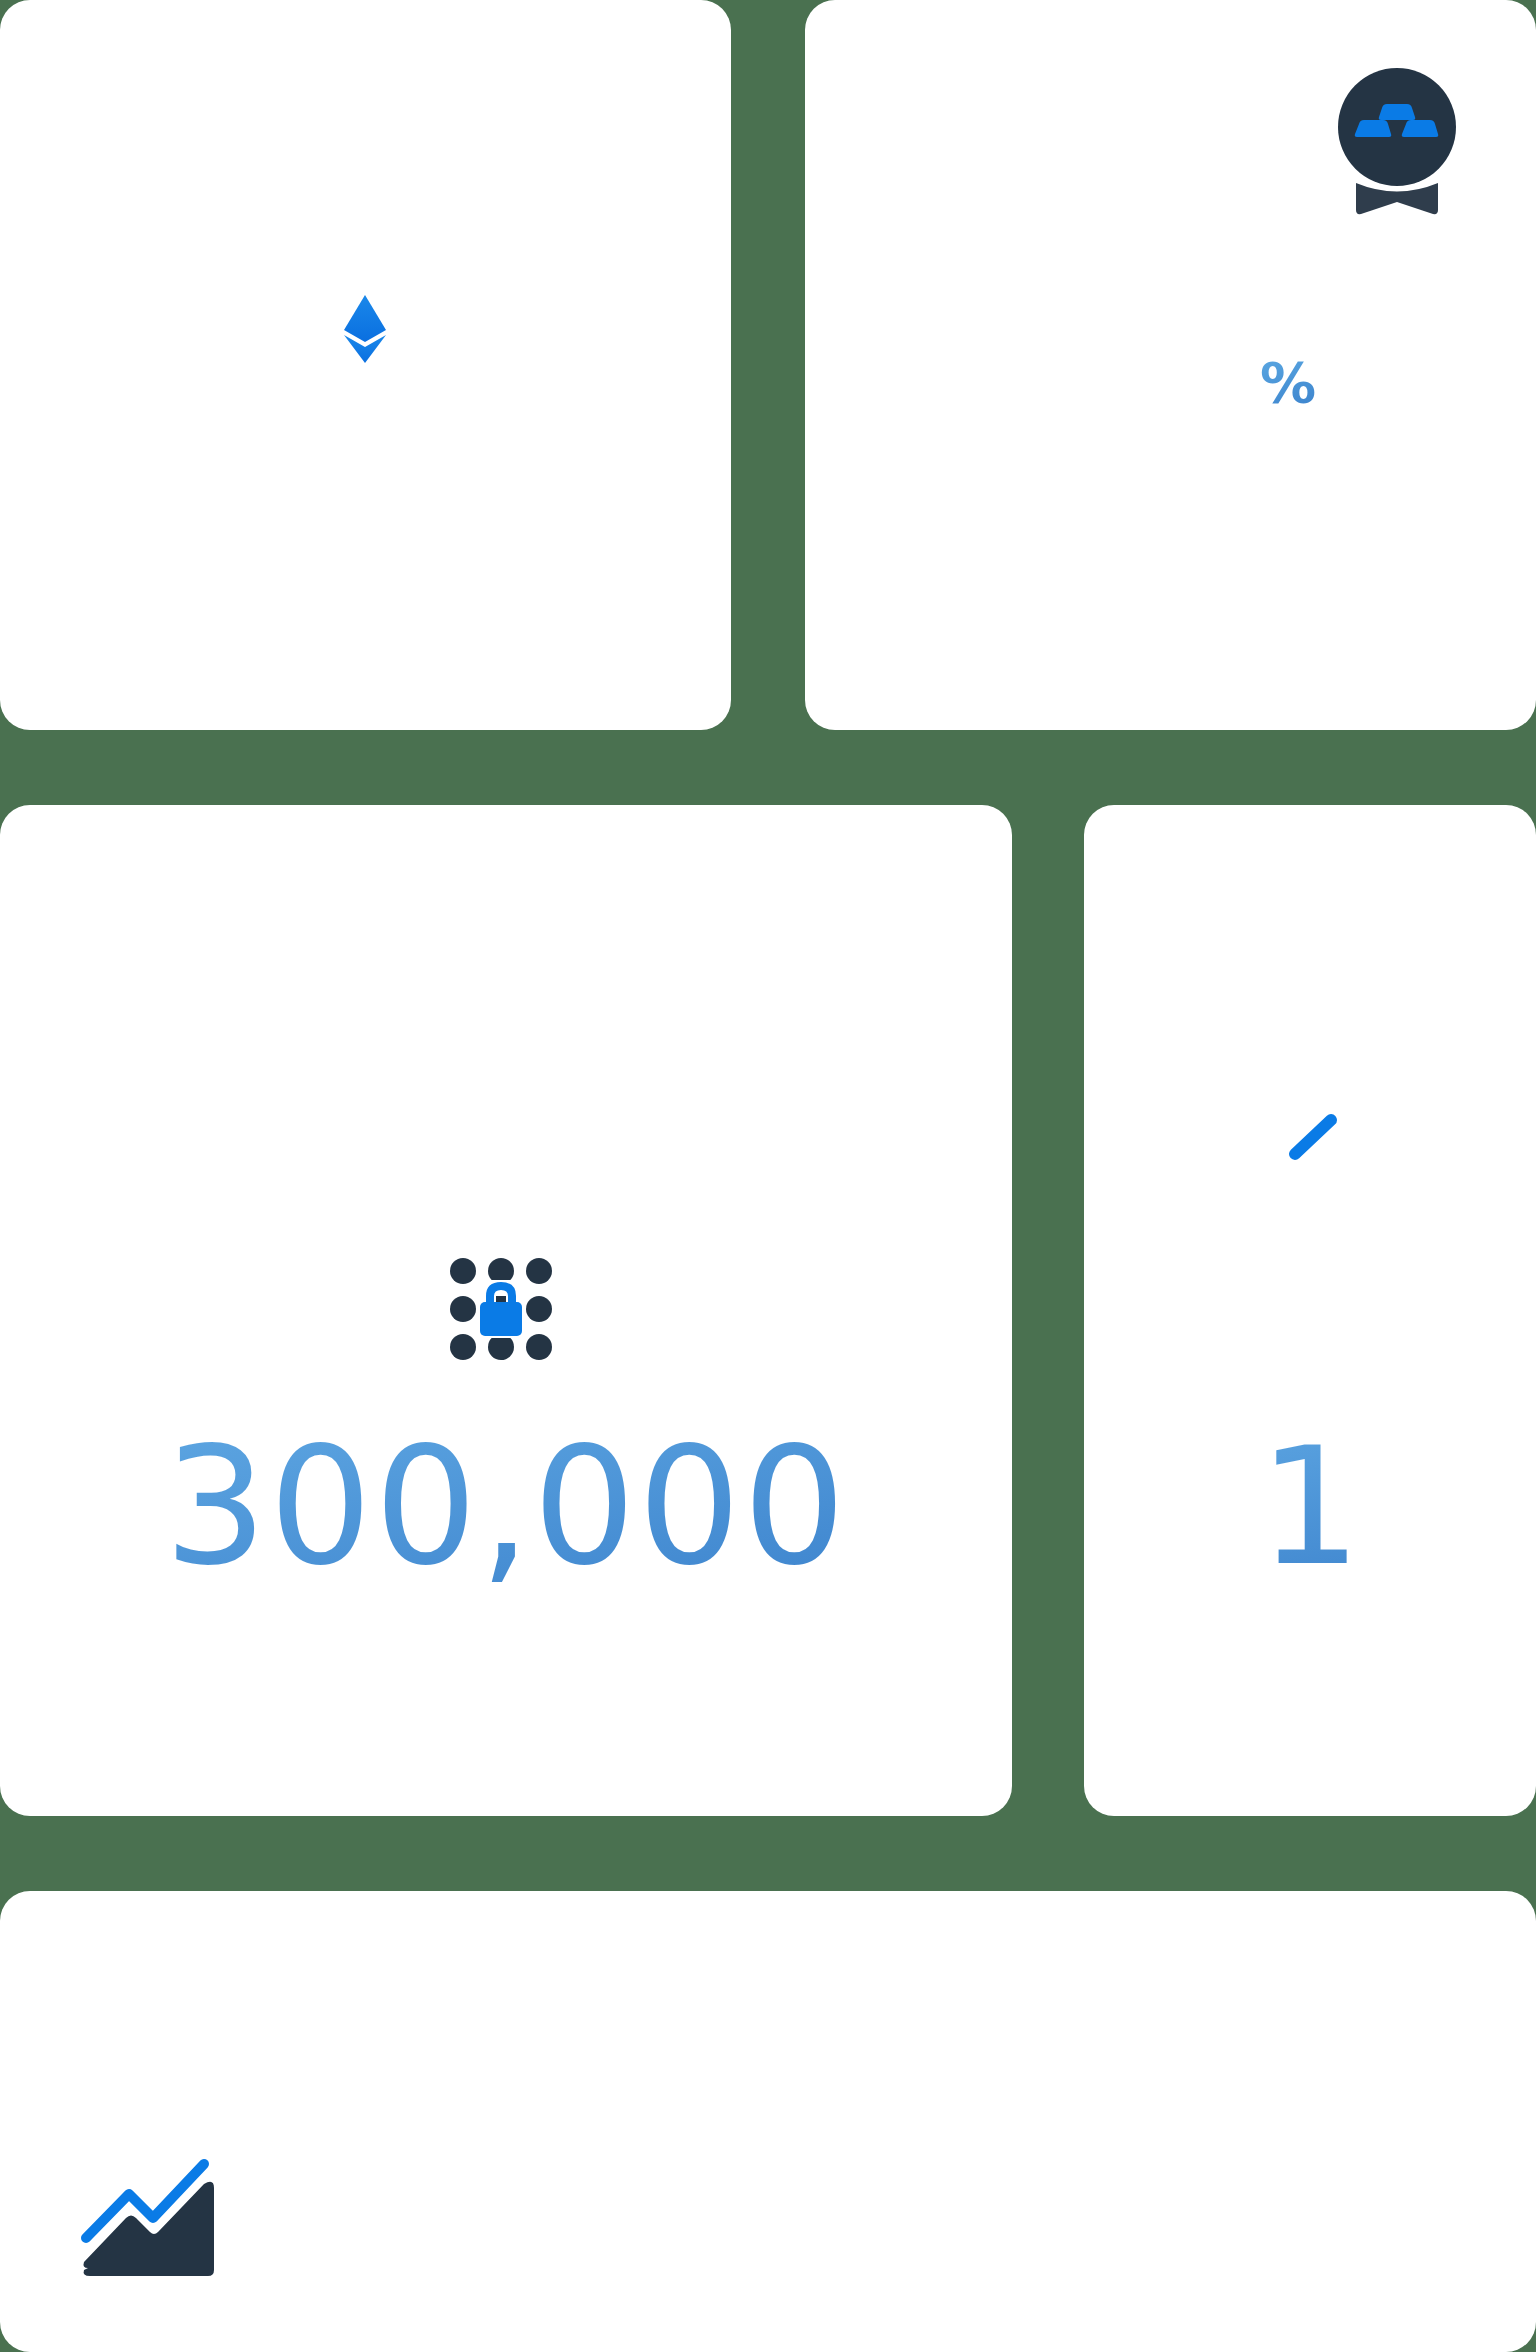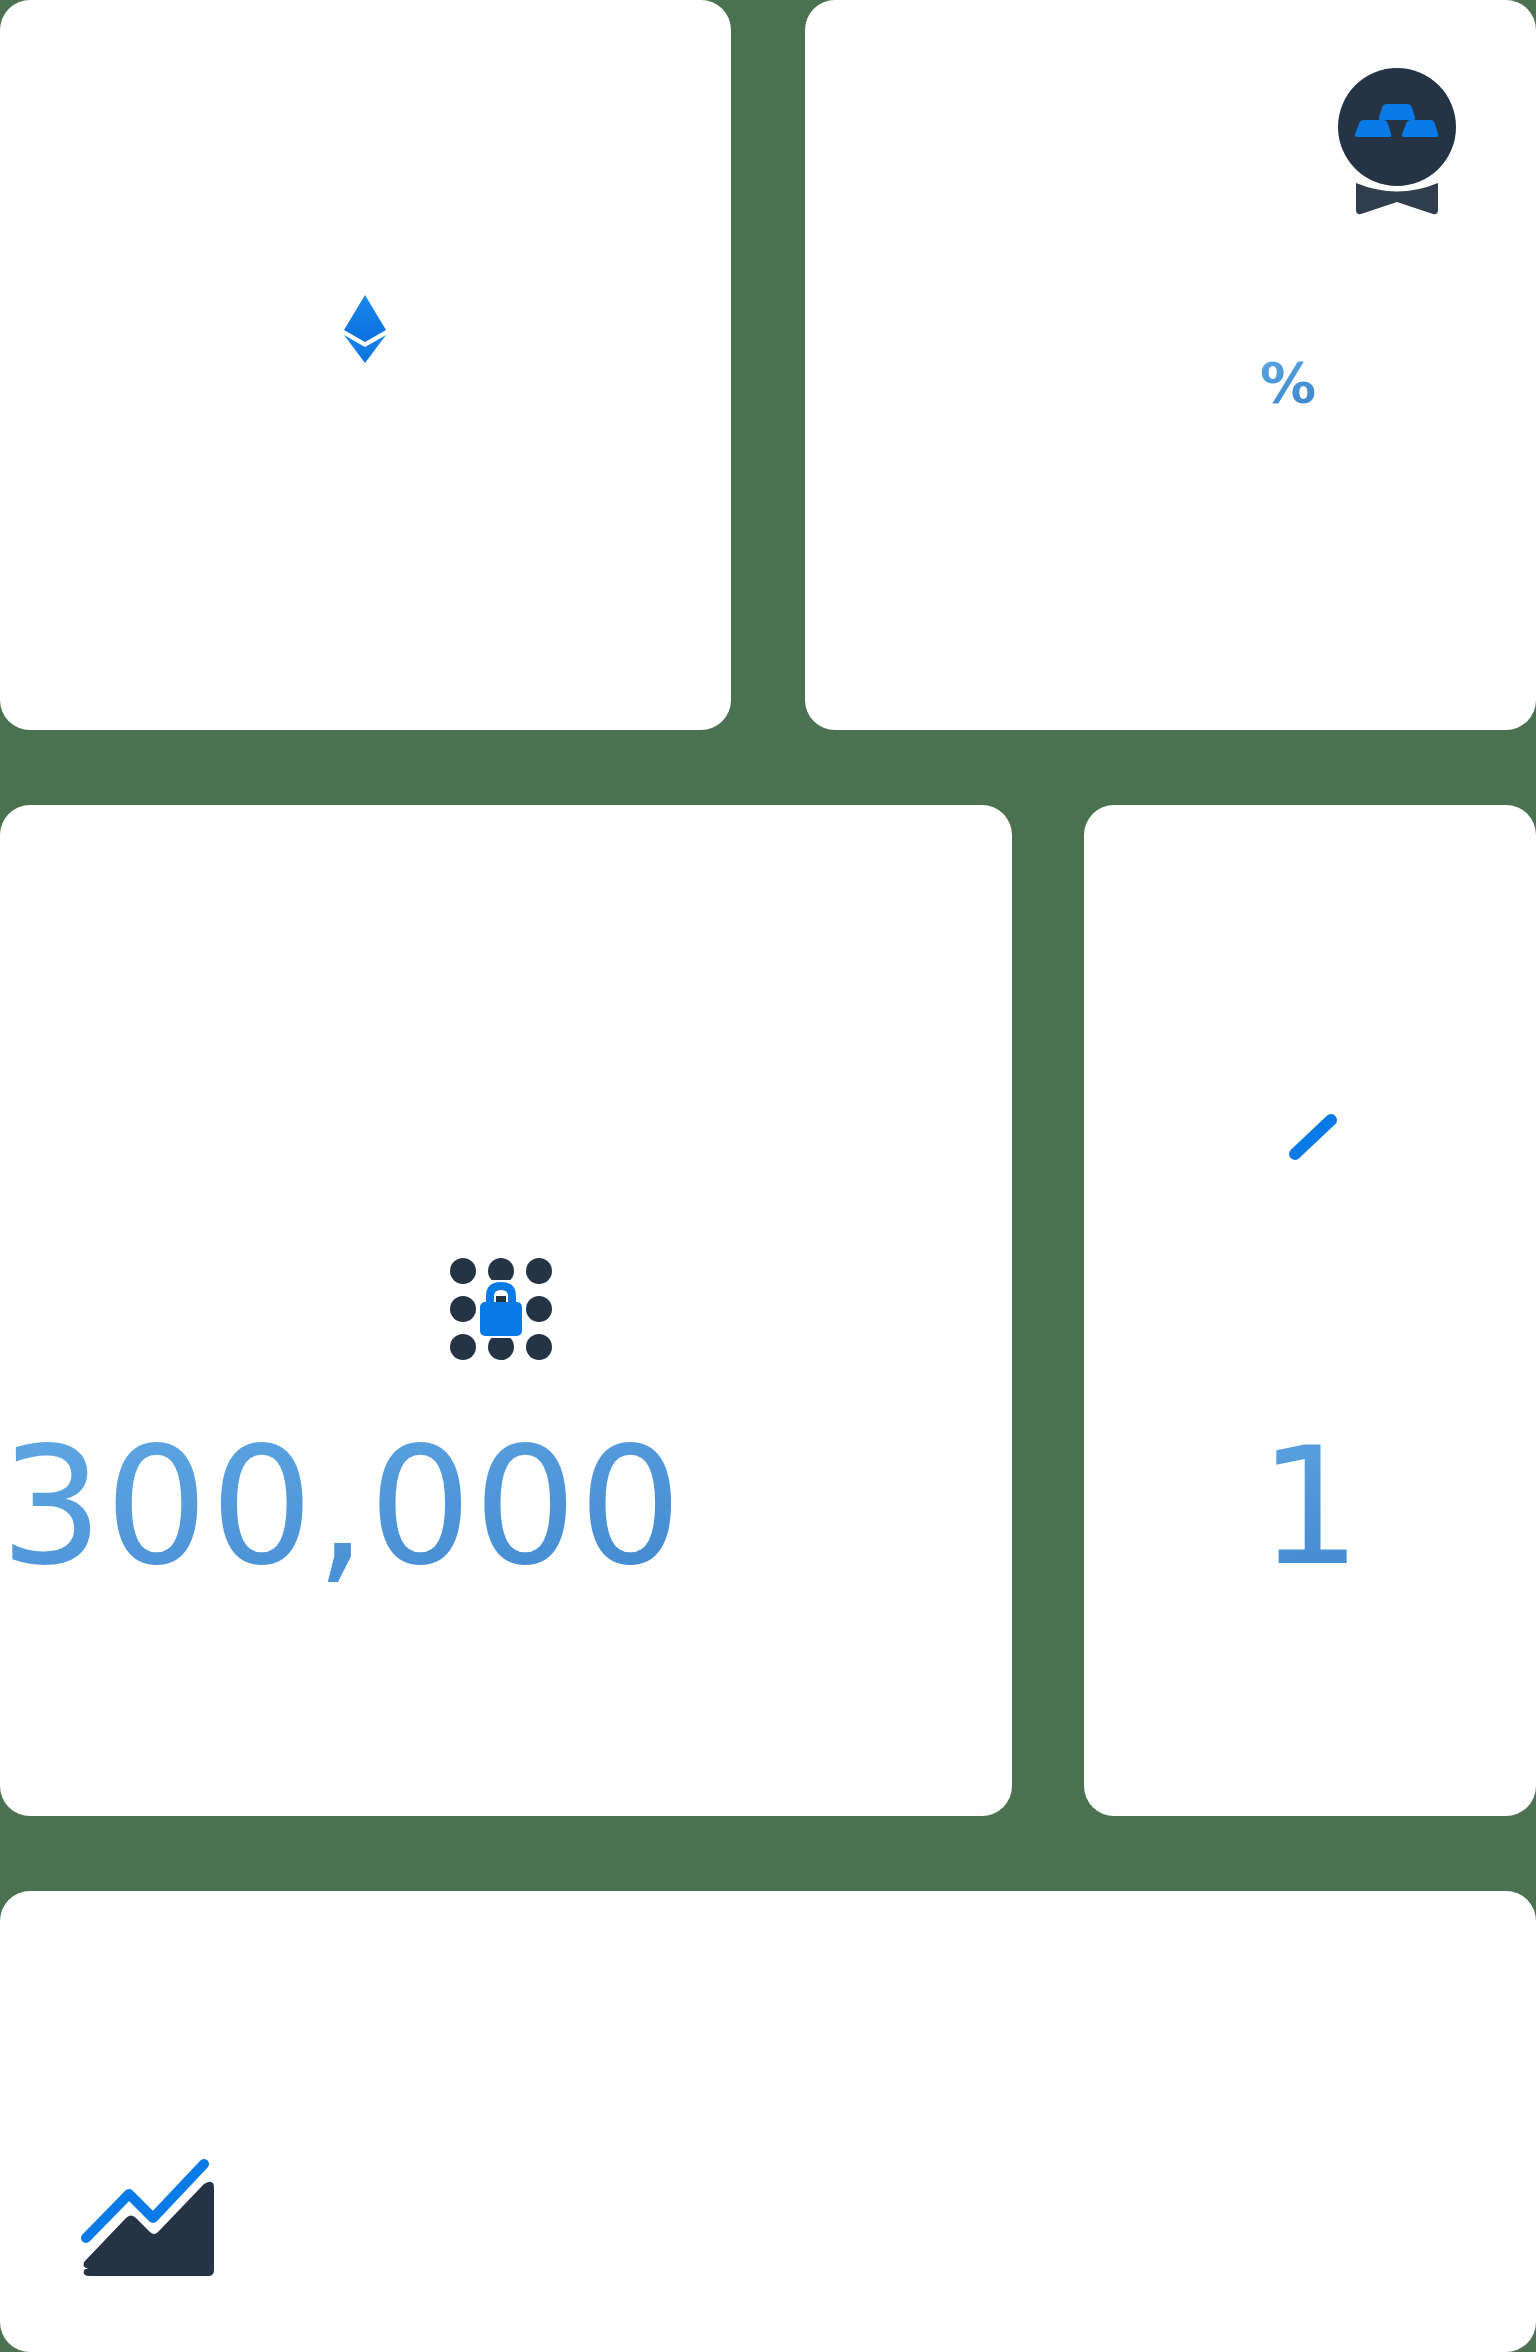--- a/index.html
+++ b/index.html
@@ -40,21 +40,21 @@
       background: linear-gradient(160deg, #5ba8e2 0%, #3b82cc 100%);
       -webkit-background-clip: text;
       background-clip: text;
       -webkit-text-fill-color: transparent;
     }
 
     .lock-grid-icon { left: 450px; top: 1258px; width: 108px; height: 108px; }
 
     .big-number {
       left: 0; top: 1410px; width: 1012px;
-      text-align: left;
+      text-align: center;
       font-size: 162px;
       line-height: 1.2;
       letter-spacing: 2px;
       color: #4a90d9;
       background: linear-gradient(170deg, #61aae4 0%, #3a80cb 100%);
       -webkit-background-clip: text;
       background-clip: text;
       -webkit-text-fill-color: transparent;
       font-family: "DejaVu Sans", sans-serif;
     }

